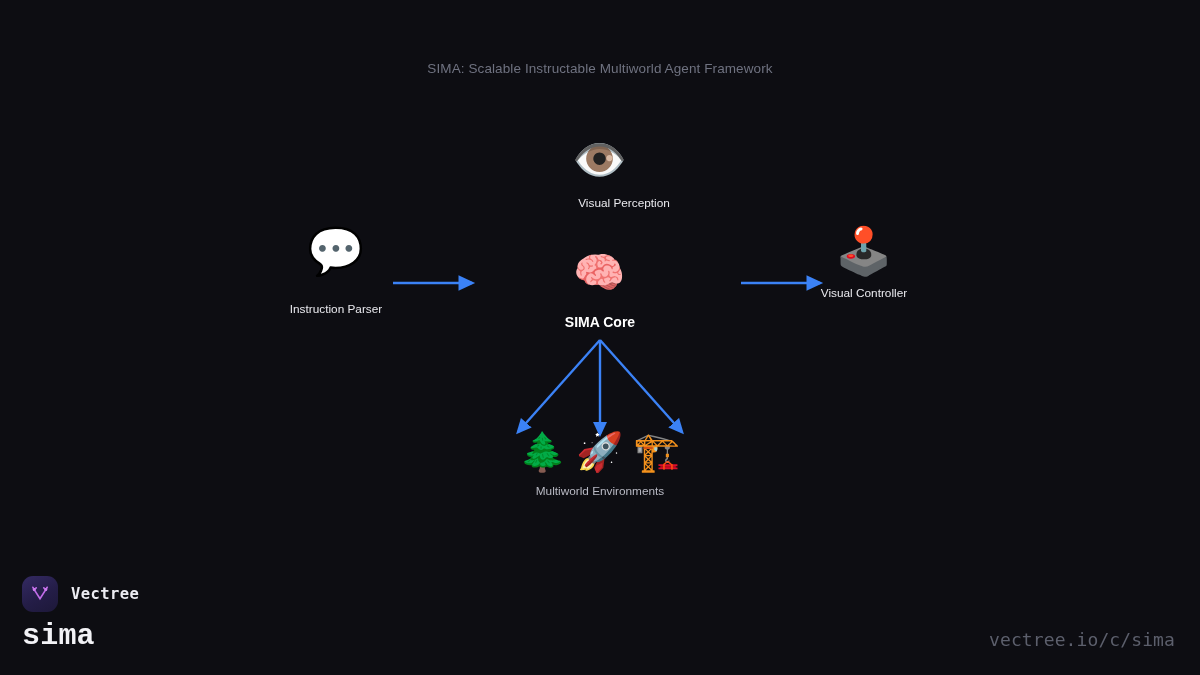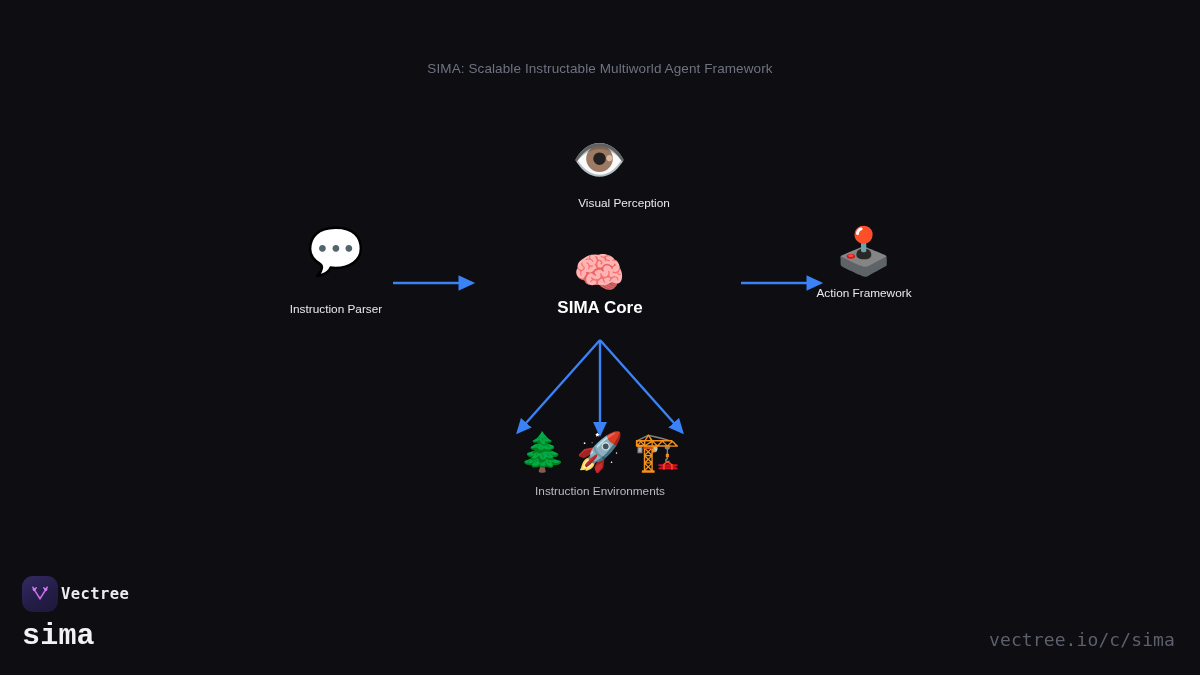--- a/index.html
+++ b/index.html
@@ -62,23 +62,23 @@
   #node-visual .emoji      { font-size:44px; }
   #node-visual .node-label { margin-top:14px;margin-left:48px; }
 
   #node-instruction { left:246px; top:228px; }
   #node-instruction .emoji      { font-size:46px; }
   #node-instruction .node-label { margin-top:28px; }
 
   #node-core        { left:510px; top:252px; }
   #node-core .emoji { font-size:42px; }
   #node-core .node-label {
-    margin-top:4px;
+    margin-top:20px;
     font-weight:bold;
-    font-size:17px;
+    font-size:14px;
     color:#ffffff;
   }
 
   #node-action      { left:774px; top:228px; }
   #node-action .emoji      { font-size:46px; }
   #node-action .node-label { margin-top:12px; }
 
   
   #node-envs {
     left:510px; top:433px;
@@ -105,21 +105,21 @@
   }
 
   
   #brand {
     position:absolute;
     left:22px; bottom:23px;
   }
   .brand-row {
     display:flex;
     align-items:center;
-    gap:3px;
+    gap:13px;
   }
   .brand-logo {
     width:36px; height:36px;
     border-radius:11px;
     background:linear-gradient(150deg, #342a63 0%, #241d47 55%, #1d1839 100%);
     display:flex;
     align-items:center;
     justify-content:center;
     flex:none;
   }
@@ -182,30 +182,30 @@
     <span class="node-label">Instruction Parser</span>
   </div>
 
   <div class="node" id="node-core">
     <span class="emoji">🧠</span>
     <span class="node-label">SIMA Core</span>
   </div>
 
   <div class="node" id="node-action">
     <span class="emoji">🕹️</span>
-    <span class="node-label">Action Framework</span>
+    <span class="node-label">Visual Controller</span>
   </div>
 
   <div class="node" id="node-envs">
     <div class="env-row">
       <span class="emoji">🌲</span>
       <span class="emoji">🚀</span>
       <span class="emoji">🏗️</span>
     </div>
-    <span class="node-label">Instruction Environments</span>
+    <span class="node-label">Multiworld Environments</span>
   </div>
 
   <div id="brand">
     <div class="brand-row">
       <div class="brand-logo">
         <svg width="22" height="22" viewBox="0 0 22 22" aria-hidden="true">
           <g stroke="#c06ce8" stroke-width="1.7" fill="none" stroke-linecap="round">
             <path d="M5.2 6.6 L11 15.6 L16.8 6.6"></path>
             <path d="M5.2 6.6 L3.9 4.3"></path>
             <path d="M5.2 6.6 L7.2 4.9"></path>

